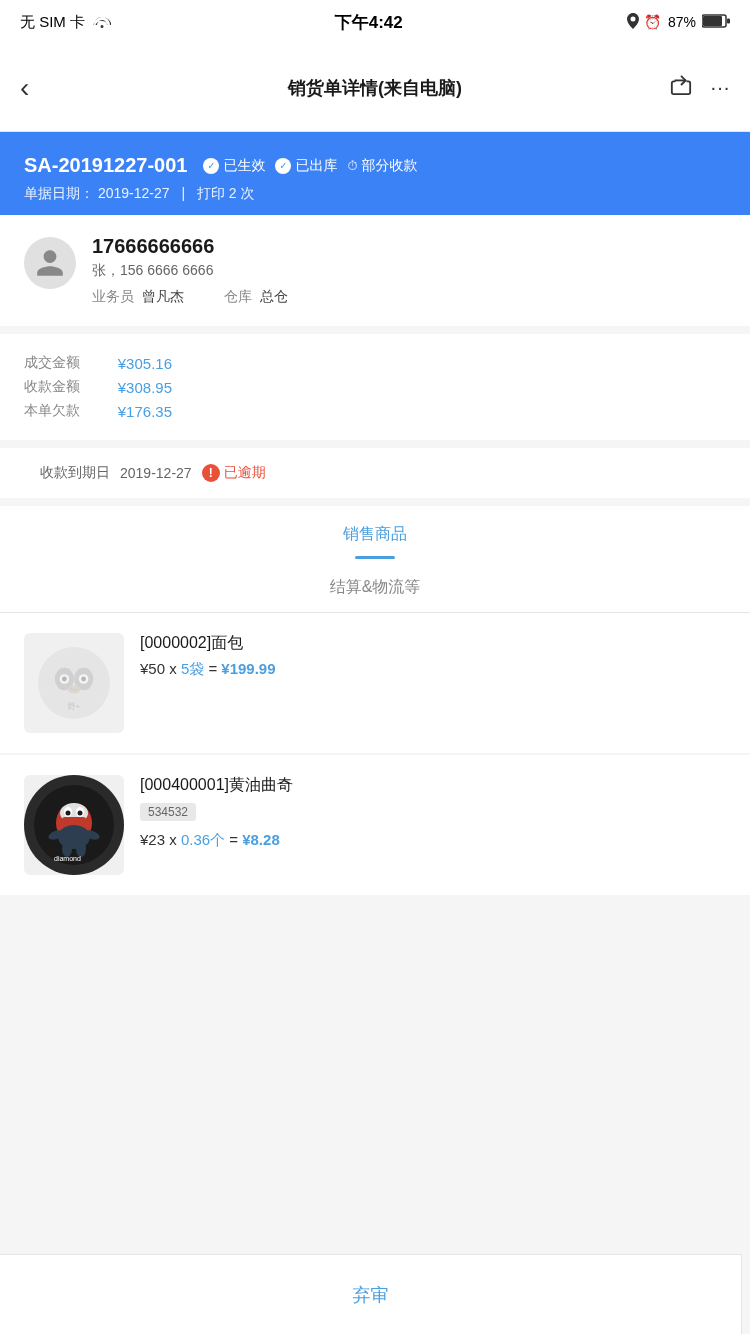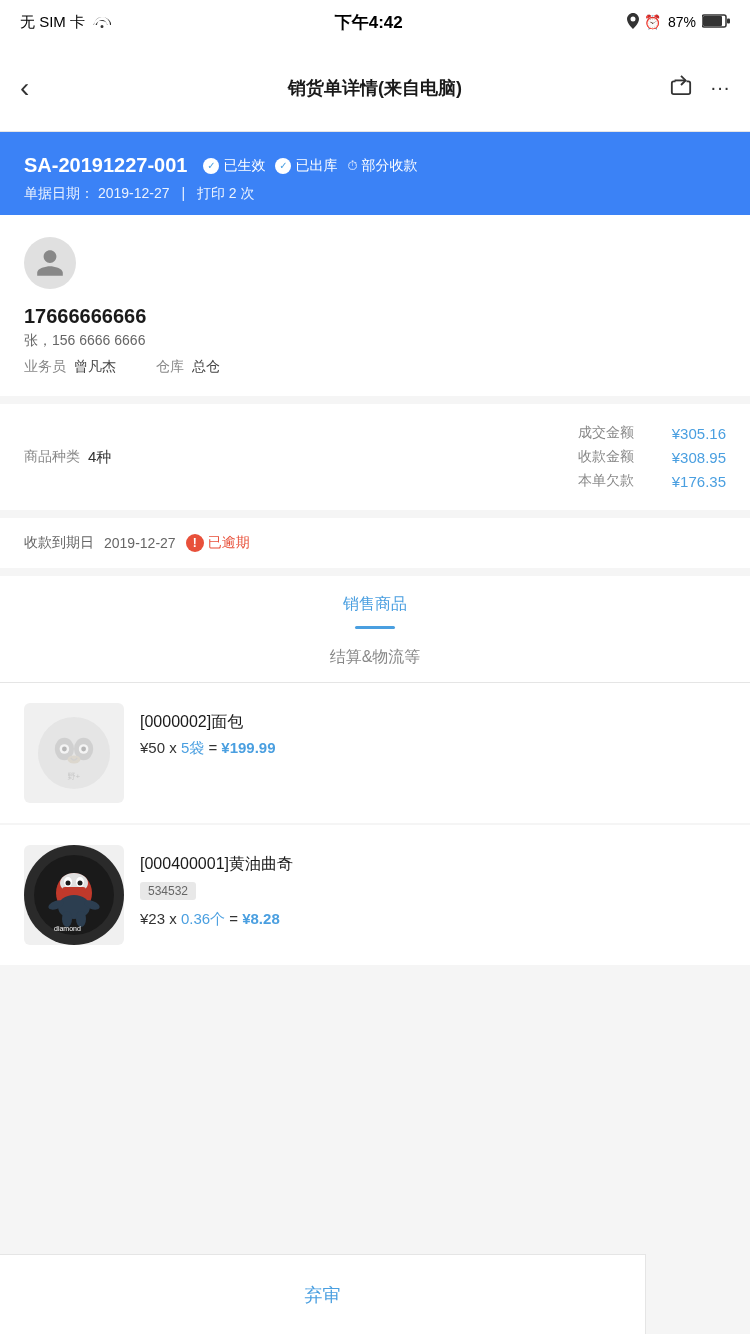--- a/index.html
+++ b/index.html
@@ -114,21 +114,20 @@
     }
 
     
     .customer-section {
       background: #fff;
       padding: 20px 24px;
       display: flex;
       align-items: flex-start;
       gap: 16px;
       border-bottom: 8px solid #f5f5f5;
-      flex-direction: column;
     }
     .customer-avatar {
       width: 52px;
       height: 52px;
       border-radius: 50%;
       background: #e0e0e0;
       display: flex;
       align-items: center;
       justify-content: center;
       flex-shrink: 0;
@@ -166,21 +165,21 @@
     .summary-label { font-size: 14px; color: #888; }
     .summary-value { font-size: 15px; color: #333; margin-left: 8px; font-weight: 500; }
     .summary-right { display: flex; flex-direction: column; gap: 6px; align-items: flex-end; }
     .amount-row { display: flex; gap: 12px; align-items: flex-end; }
     .amount-label { font-size: 14px; color: #888; }
     .amount-value { font-size: 15px; color: #4a9fe0; font-weight: 500; min-width: 80px; text-align: right; }
 
     
     .due-section {
       background: #fff;
-      padding: 16px 24px;
+      padding: 16px 40px;
       display: flex;
       align-items: center;
       gap: 10px;
       border-bottom: 8px solid #f5f5f5;
       font-size: 14px;
       color: #666;
     }
     .overdue-badge {
       display: flex;
       align-items: center;
@@ -248,21 +247,21 @@
       width: 100px;
       height: 100px;
       background: #f0f0f0;
       border-radius: 6px;
       flex-shrink: 0;
       display: flex;
       align-items: center;
       justify-content: center;
       overflow: hidden;
     }
-    .product-info { flex: 1; margin-top: 9px; }
+    .product-info { flex: 1; }
     .product-name {
       font-size: 16px;
       color: #1a1a1a;
       margin-bottom: 6px;
       font-weight: 500;
     }
     .product-tag {
       display: inline-block;
       background: #e8e8e8;
       color: #666;
@@ -276,21 +275,21 @@
       color: #333;
     }
     .price-highlight { color: #4a9fe0; }
     .price-total { color: #4a9fe0; font-weight: 600; }
 
     
     .action-bar {
       position: fixed;
       bottom: 0;
       left: 0;
-      width: 646px;
+      width: 742px;
       height: 80px;
       background: #fff;
       border-top: 1px solid #e5e5e5;
       display: flex;
     }
     .action-btn {
       flex: 1;
       display: flex;
       align-items: center;
       justify-content: center;
@@ -410,24 +409,20 @@
       </div>
       <div class="meta-item">
         <span class="meta-label">仓库</span>
         <span>总仓</span>
       </div>
     </div>
   </div>
 </div>
 
 <div class="summary-section">
-  <div class="summary-left">
-    <span class="summary-label">商品种类</span>
-    <span class="summary-value">4种</span>
-  </div>
   <div class="summary-right">
     <div class="amount-row">
       <span class="amount-label">成交金额</span>
       <span class="amount-value">¥305.16</span>
     </div>
     <div class="amount-row">
       <span class="amount-label">收款金额</span>
       <span class="amount-value">¥308.95</span>
     </div>
     <div class="amount-row">

